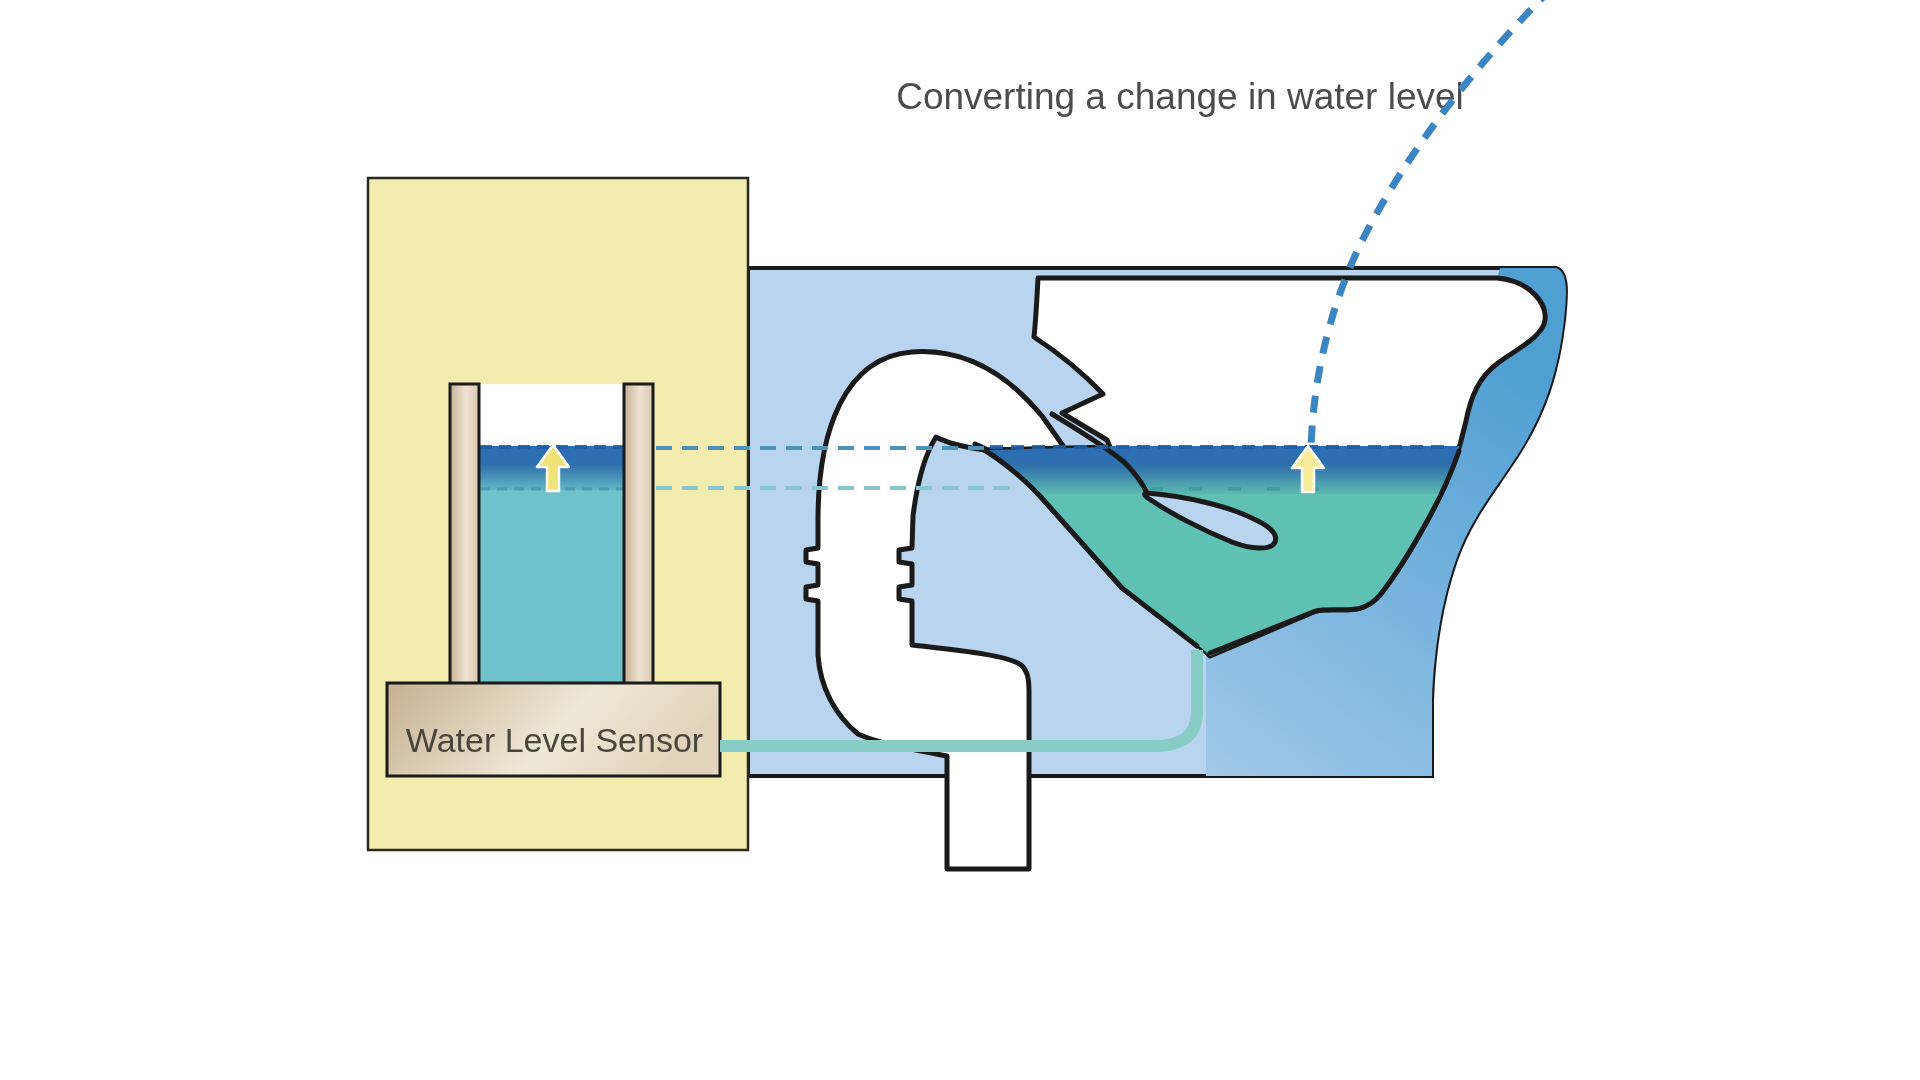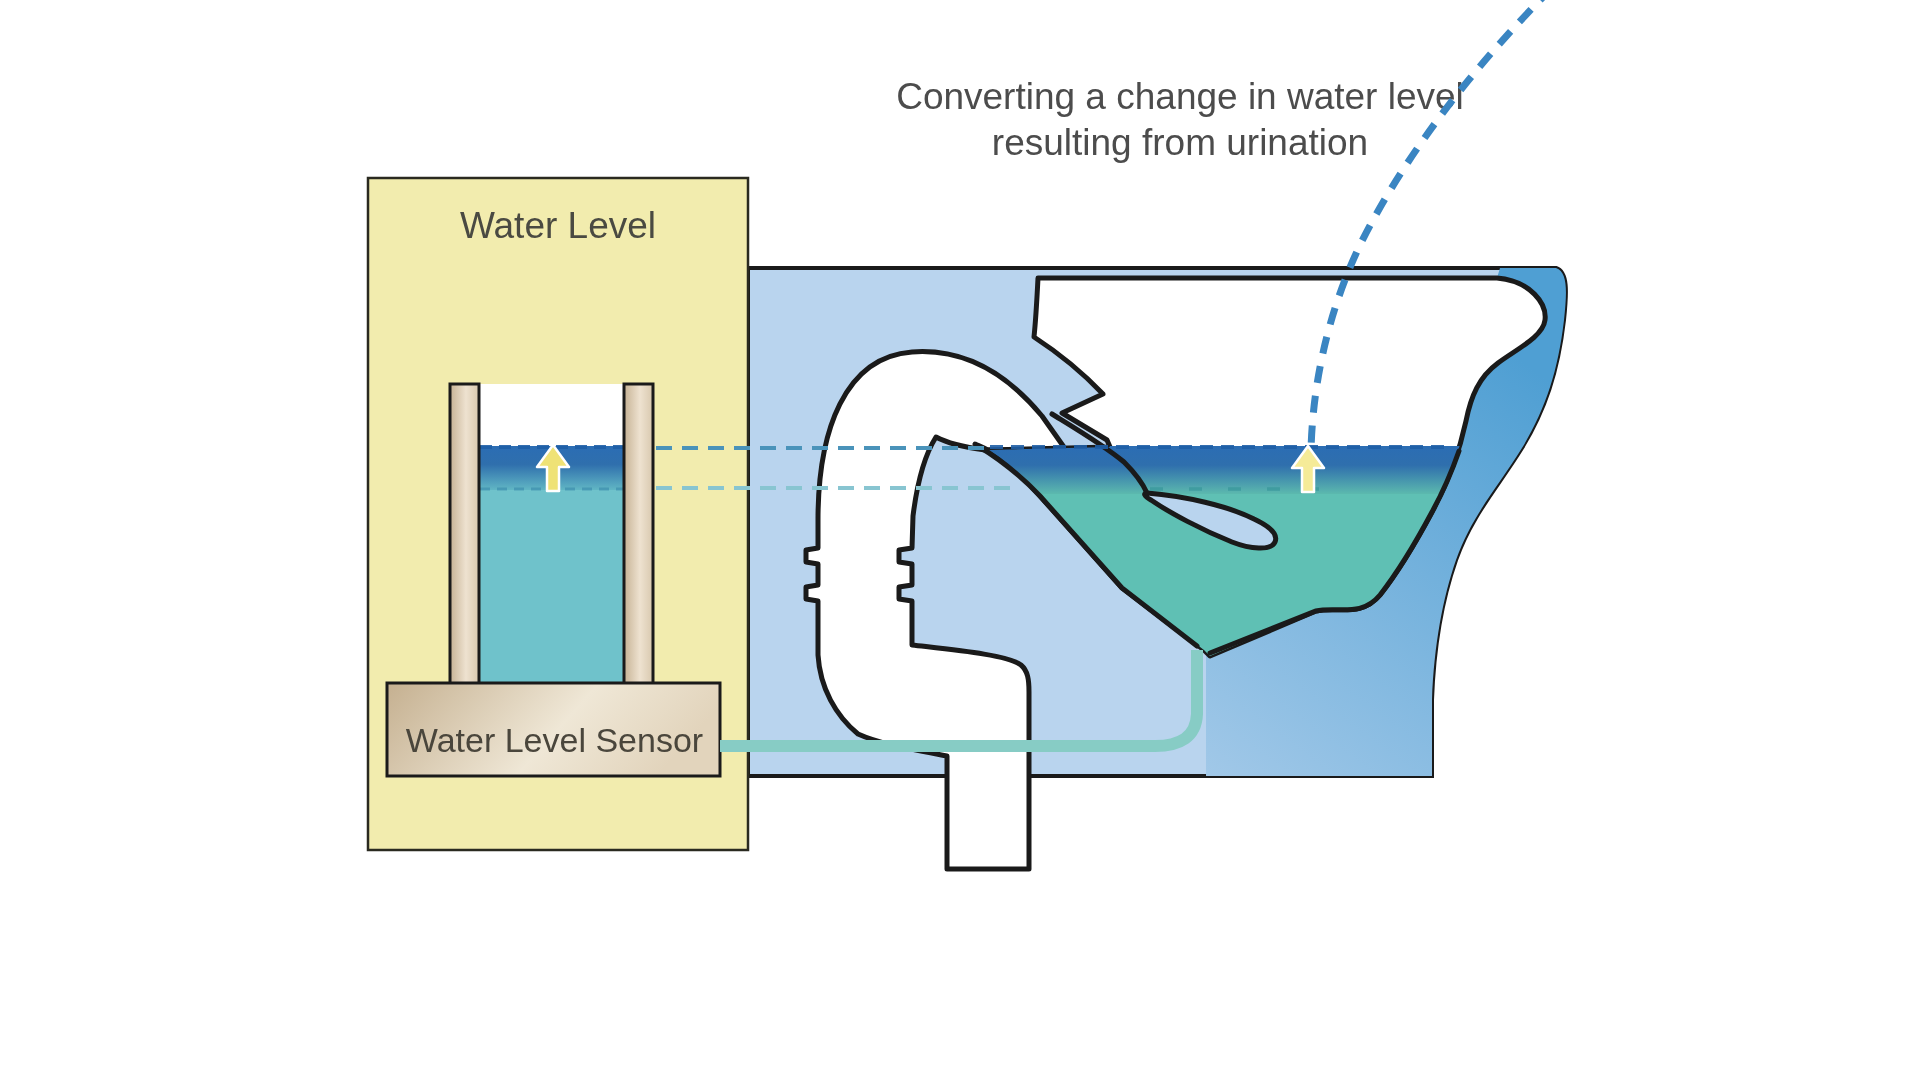--- a/index.html
+++ b/index.html
@@ -118,25 +118,23 @@
 
     <path d="M 656,448 H 984" fill="none" stroke="#4A93BA" stroke-width="4" stroke-dasharray="16 10"></path>
     <path d="M 656,488 H 1012" fill="none" stroke="#88C5D1" stroke-width="4" stroke-dasharray="16 10"></path>
 
     <polygon points="553,445 537,467 547,467 547,491 559,491 559,467 569,467" fill="#EFE276" stroke="#FFFFFF" stroke-width="2.5" stroke-linejoin="round"></polygon>
     <polygon points="1308,446 1292,468 1302,468 1302,492 1314,492 1314,468 1324,468" fill="#F5EB98" stroke="#FFFFFF" stroke-width="2.5" stroke-linejoin="round"></polygon>
   </svg>
 
   <div class="lbl title">
     <div>Converting a change in water level</div>
-    <div>resulting from urination</div>
   </div>
 
   <div class="lbl unit-label">
-    <div>Water Level</div>
   </div>
 
   <div class="lbl sensor-label">Water Level Sensor</div>
 
   <svg class="overlay" width="1920" height="1080" viewBox="0 0 1920 1080">
     <path d="M 1552,-12 C 1478,62 1406,152 1360,245 C 1330,308 1313,378 1311,450" fill="none" stroke="#3A85C2" stroke-width="7" stroke-dasharray="17 13"></path>
   </svg>
 </div>
 
 </body></html>

